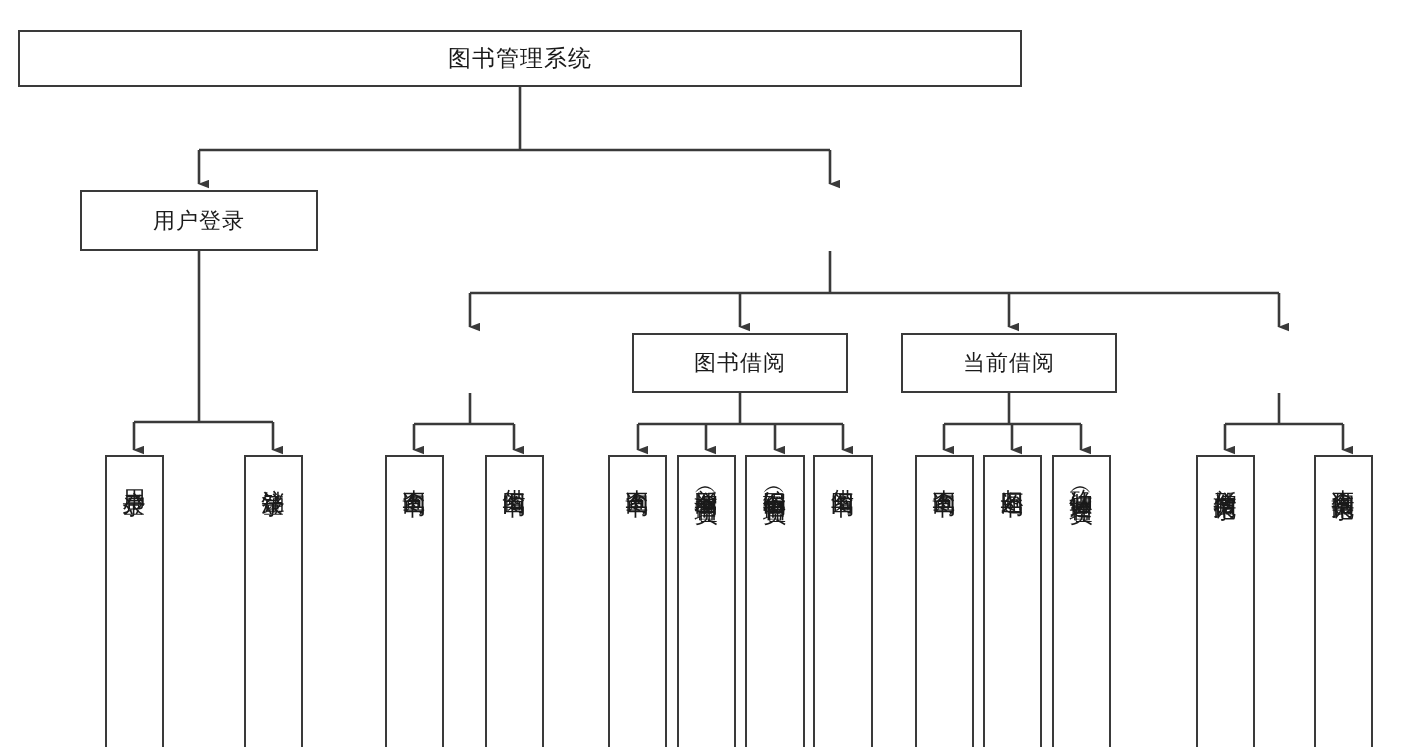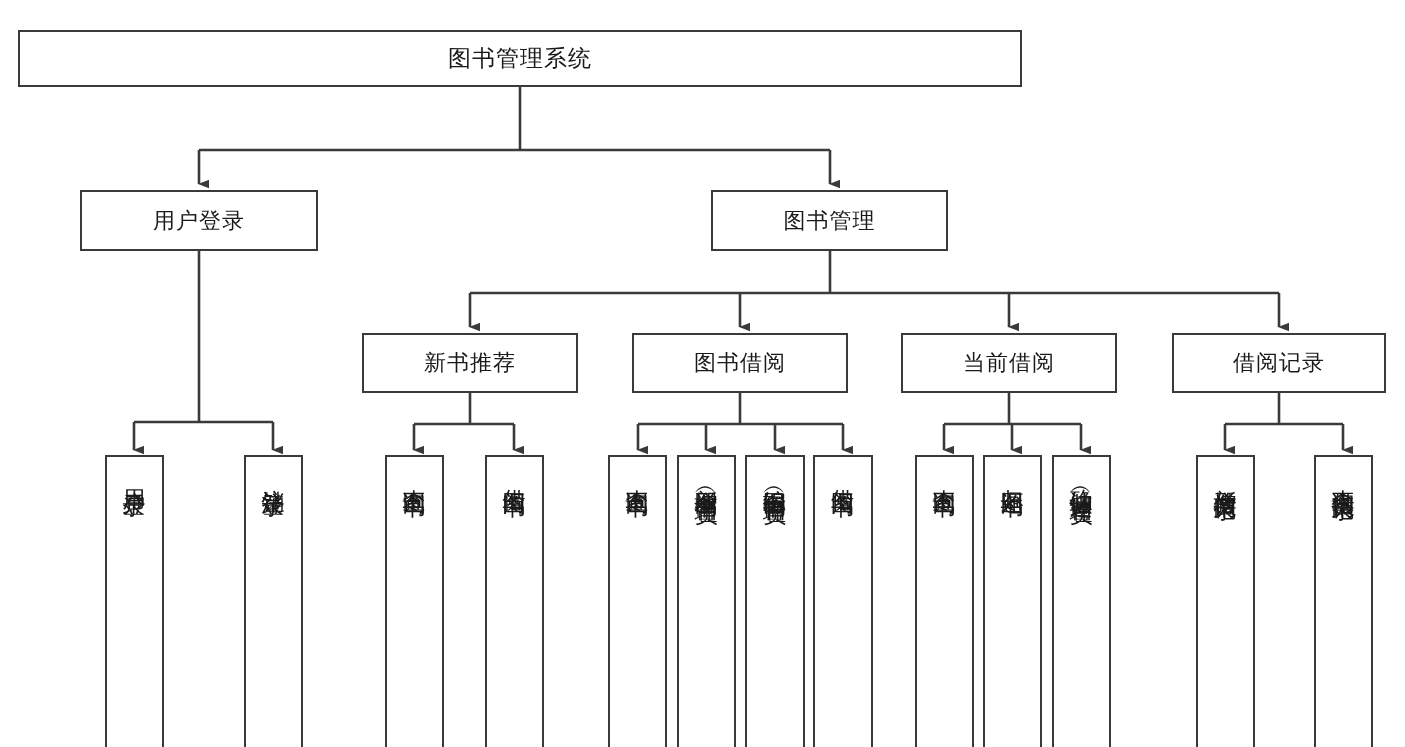--- a/index.html
+++ b/index.html
@@ -122,35 +122,26 @@
     </g>
   </svg>
 
   <div class="node horiz root" style="left:18px; top:12px; width:1004px; height:57px;">
     <span>图书管理系统</span>
   </div>
 
   <div class="node horiz" style="left:80px; top:172px; width:238px; height:61px;">
     <span>用户登录</span>
   </div>
-  <div class="node horiz" style="left:711px; top:172px; width:237px; height:61px;">
-    <span>图书管理</span>
-  </div>
 
-  <div class="node horiz" style="left:362px; top:315px; width:216px; height:60px;">
-    <span>新书推荐</span>
-  </div>
   <div class="node horiz" style="left:901px; top:315px; width:216px; height:60px;">
     <span>当前借阅</span>
   </div>
   <div class="node horiz" style="left:632px; top:315px; width:216px; height:60px;">
     <span>图书借阅</span>
-  </div>
-  <div class="node horiz" style="left:1172px; top:315px; width:214px; height:60px;">
-    <span>借阅记录</span>
   </div>
 
   <div class="node vert" style="left:105px; top:437px; width:59px; height:298px;">
     <span class="vlabel">用户登录</span>
   </div>
   <div class="node vert" style="left:244px; top:437px; width:59px; height:298px;">
     <span class="vlabel">注销登录</span>
   </div>
 
   <div class="node vert" style="left:385px; top:437px; width:59px; height:298px;">

